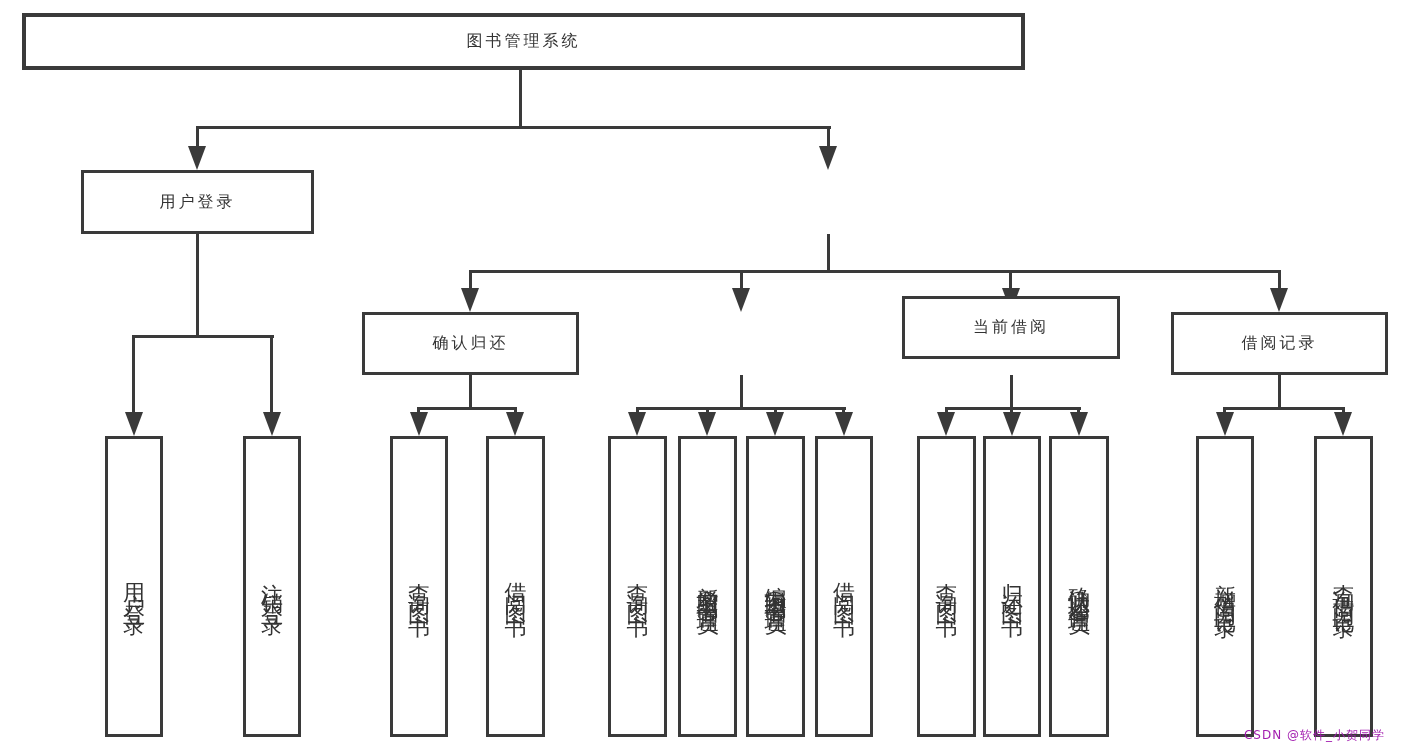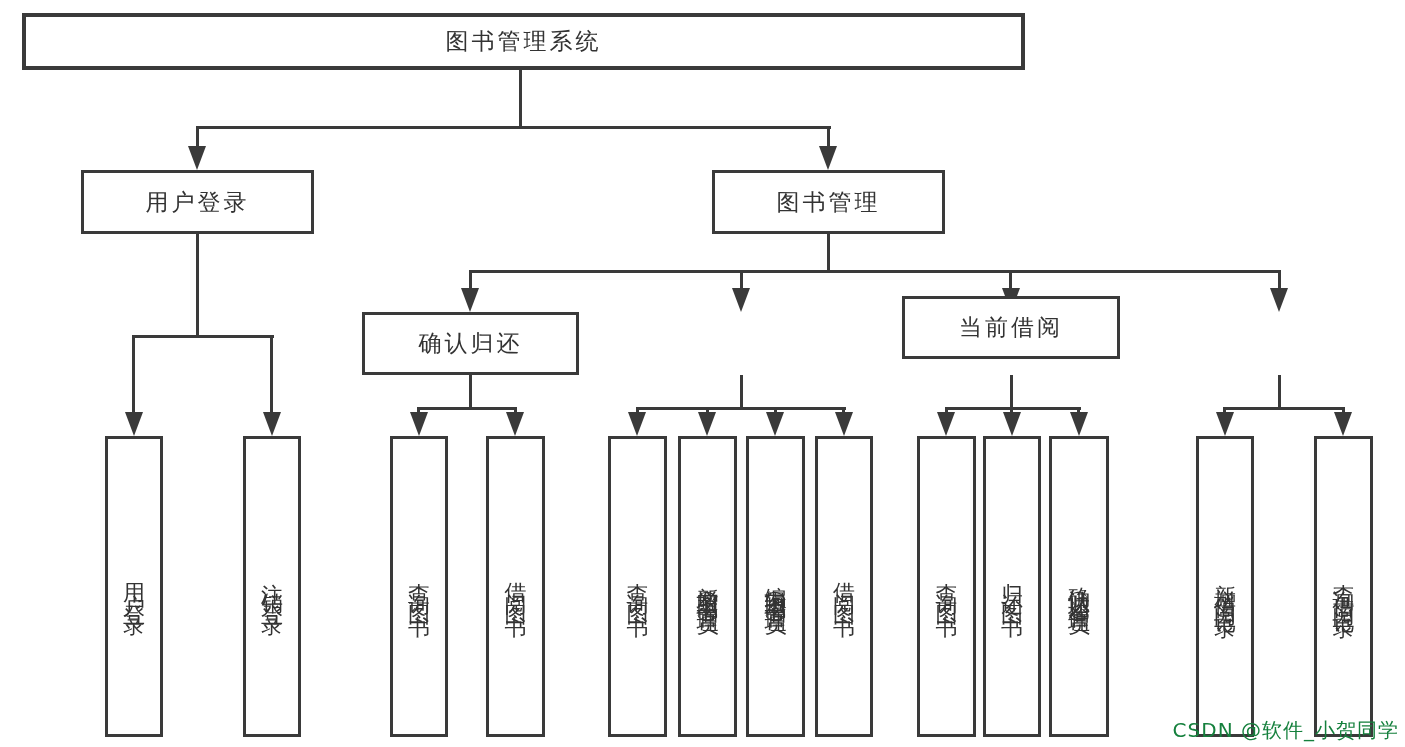--- a/index.html
+++ b/index.html
@@ -1,30 +1,30 @@
 <!DOCTYPE html>
 <html><head>
 <meta charset="utf-8">
 <style>
   html,body{margin:0;padding:0;background:#fff;}
   .canvas{position:relative;width:1405px;height:747px;background:#fff;overflow:hidden;
           font-family:"DejaVu Sans","Liberation Sans",sans-serif;}
   .box{position:absolute;box-sizing:border-box;border:3px solid #3a3a3a;background:#fff;
        display:flex;align-items:center;justify-content:center;color:#333;}
   .root-box{border-width:4px;}
-  .hlabel{font-size:23px;letter-spacing:3px;white-space:nowrap;}
+  .hlabel{font-size:16px;letter-spacing:3px;white-space:nowrap;}
   .vlabel{writing-mode:vertical-rl;text-orientation:mixed;font-size:22px;line-height:1;}
   .s4{letter-spacing:11px;}
   .s6{letter-spacing:7px;}
   .s10{letter-spacing:4px;}
   .vl{position:absolute;width:3px;background:#3a3a3a;}
   .hl{position:absolute;height:3px;background:#3a3a3a;}
   .arrow{position:absolute;width:0;height:0;border-left:9px solid transparent;
          border-right:9px solid transparent;border-top:24px solid #3a3a3a;}
-  .watermark{position:absolute;right:6px;bottom:3px;font-size:20px;color:#15803d;
+  .watermark{position:absolute;right:20px;bottom:3px;font-size:12px;color:#a21caf;
              letter-spacing:1px;z-index:5;white-space:nowrap;}
 </style>
 </head>
 <body>
 
 <div class="canvas">
 
   <div class="box root-box" style="left:22px;top:13px;width:1003px;height:57px;">
     <span class="hlabel">图书管理系统</span>
   </div>
@@ -32,40 +32,40 @@
   <div class="vl" style="left:519px;top:68px;height:61px;"></div>
   <div class="hl" style="left:196px;top:126px;width:635px;"></div>
   <div class="vl" style="left:196px;top:126px;height:30px;"></div>
   <div class="arrow" style="left:188px;top:146px;"></div>
   <div class="vl" style="left:827px;top:126px;height:30px;"></div>
   <div class="arrow" style="left:819px;top:146px;"></div>
 
   <div class="box" style="left:81px;top:170px;width:233px;height:64px;">
     <span class="hlabel">用户登录</span>
   </div>
-  <div class="box" style="left:712px;top:170px;width:233px;height:64px;">
-    <span class="hlabel">图书管理</span>
-  </div>
 
   <div class="vl" style="left:827px;top:234px;height:39px;"></div>
   <div class="hl" style="left:469px;top:270px;width:812px;"></div>
   <div class="vl" style="left:469px;top:270px;height:22px;"></div>
   <div class="arrow" style="left:461px;top:288px;"></div>
   <div class="vl" style="left:740px;top:270px;height:22px;"></div>
   <div class="arrow" style="left:732px;top:288px;"></div>
   <div class="vl" style="left:1009px;top:270px;height:22px;"></div>
   <div class="arrow" style="left:1002px;top:288px;"></div>
   <div class="vl" style="left:1278px;top:270px;height:22px;"></div>
   <div class="arrow" style="left:1270px;top:288px;"></div>
 
   <div class="box" style="left:362px;top:312px;width:217px;height:63px;">
     <span class="hlabel">确认归还</span>
   </div>
   <div class="box" style="left:902px;top:296px;width:218px;height:63px;">
     <span class="hlabel">当前借阅</span>
+  </div>
+  <div class="box" style="left:1171px;top:312px;width:217px;height:63px;">
+    <span class="hlabel">借阅记录</span>
   </div>
 
   <div class="vl" style="left:196px;top:234px;height:104px;"></div>
   <div class="hl" style="left:132px;top:335px;width:142px;"></div>
   <div class="vl" style="left:132px;top:335px;height:79px;"></div>
   <div class="arrow" style="left:125px;top:412px;"></div>
   <div class="vl" style="left:270px;top:335px;height:79px;"></div>
   <div class="arrow" style="left:263px;top:412px;"></div>
 
   <div class="vl" style="left:469px;top:375px;height:35px;"></div>

